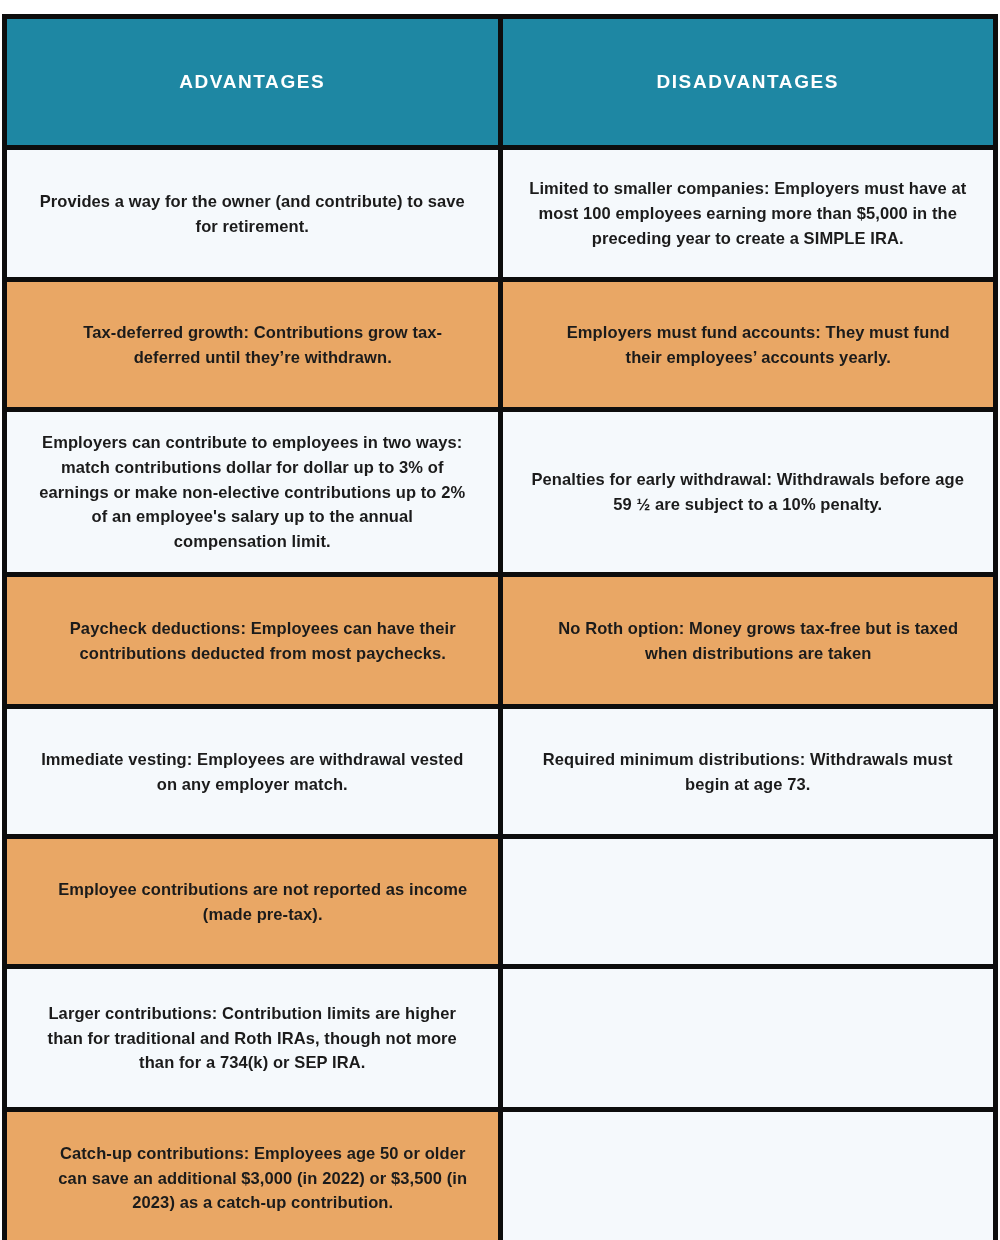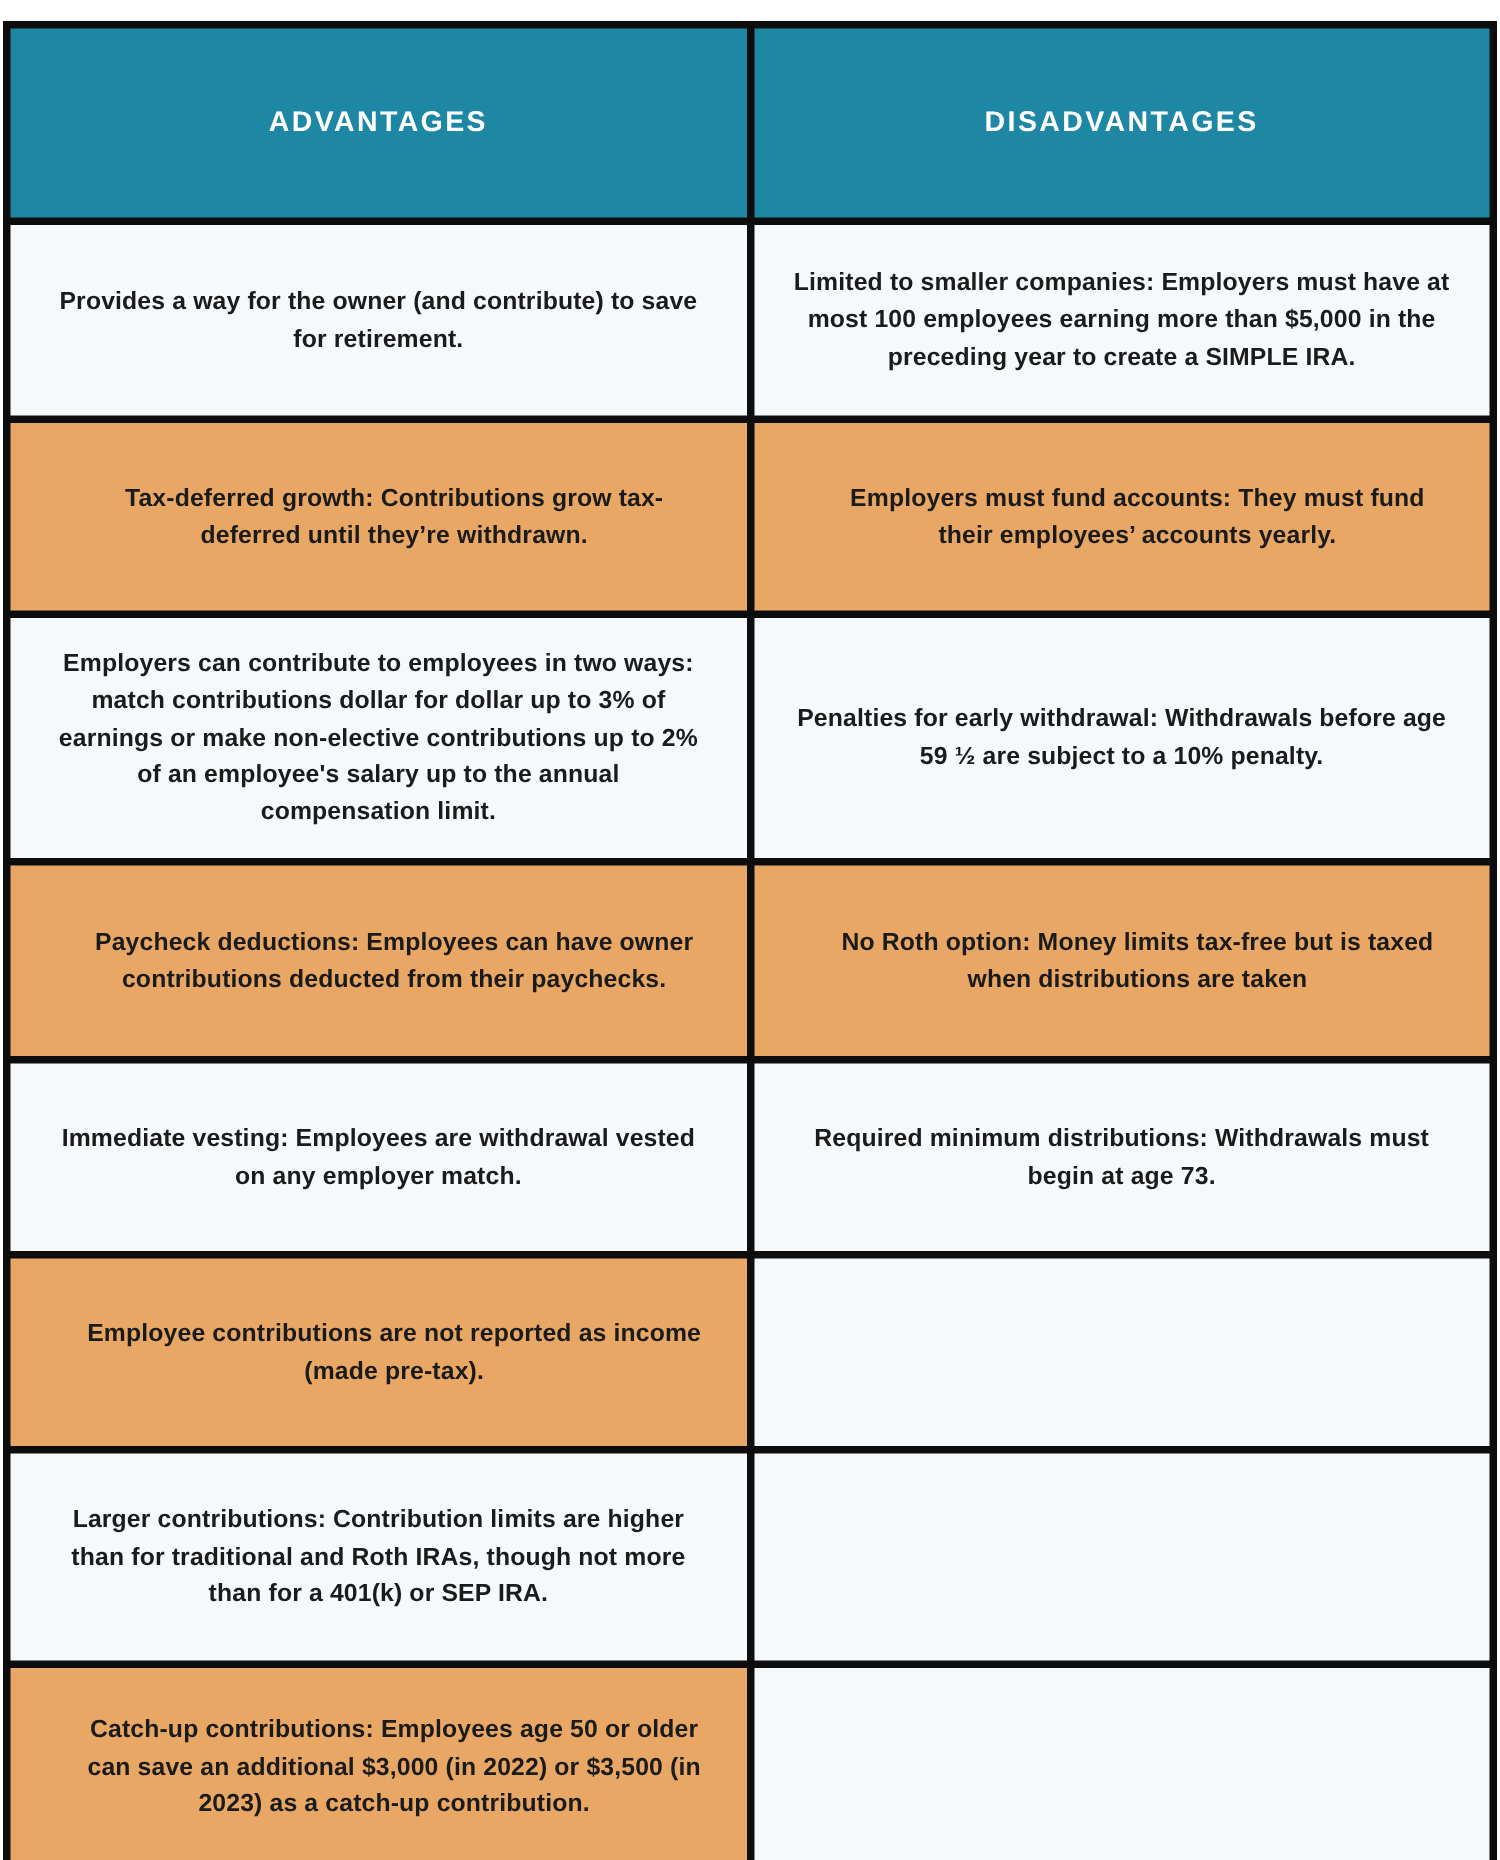--- a/index.html
+++ b/index.html
@@ -69,29 +69,29 @@
 
     <div class="cell light">Provides a way for the owner (and contribute) to save for retirement.</div>
     <div class="cell light">Limited to smaller companies: Employers must have at most 100 employees earning more than $5,000 in the preceding year to create a SIMPLE IRA.</div>
 
     <div class="cell orange">Tax-deferred growth: Contributions grow tax-deferred until they’re withdrawn.</div>
     <div class="cell orange">Employers must fund accounts: They must fund their employees’ accounts yearly.</div>
 
     <div class="cell light">Employers can contribute to employees in two ways: match contributions dollar for dollar up to 3% of earnings or make non-elective contributions up to 2% of an employee's salary up to the annual compensation limit.</div>
     <div class="cell light">Penalties for early withdrawal: Withdrawals before age 59 ½ are subject to a 10% penalty.</div>
 
-    <div class="cell orange">Paycheck deductions: Employees can have owner contributions deducted from their paychecks.</div>
-    <div class="cell orange">No Roth option: Money limits tax-free but is taxed when distributions are taken</div>
+    <div class="cell orange">Paycheck deductions: Employees can have their contributions deducted from most paychecks.</div>
+    <div class="cell orange">No Roth option: Money grows tax-free but is taxed when distributions are taken</div>
 
     <div class="cell light">Immediate vesting: Employees are withdrawal vested on any employer match.</div>
     <div class="cell light">Required minimum distributions: Withdrawals must begin at age 73.</div>
 
     <div class="cell orange">Employee contributions are not reported as income (made pre-tax).</div>
     <div class="cell light"></div>
 
-    <div class="cell light">Larger contributions: Contribution limits are higher than for traditional and Roth IRAs, though not more than for a 401(k) or SEP IRA.</div>
+    <div class="cell light">Larger contributions: Contribution limits are higher than for traditional and Roth IRAs, though not more than for a 734(k) or SEP IRA.</div>
     <div class="cell light"></div>
 
     <div class="cell orange">Catch-up contributions: Employees age 50 or older can save an additional $3,000 (in 2022) or $3,500 (in 2023) as a catch-up contribution.</div>
     <div class="cell light"></div>
 
   </div>
 </div>
 
 </body></html>

